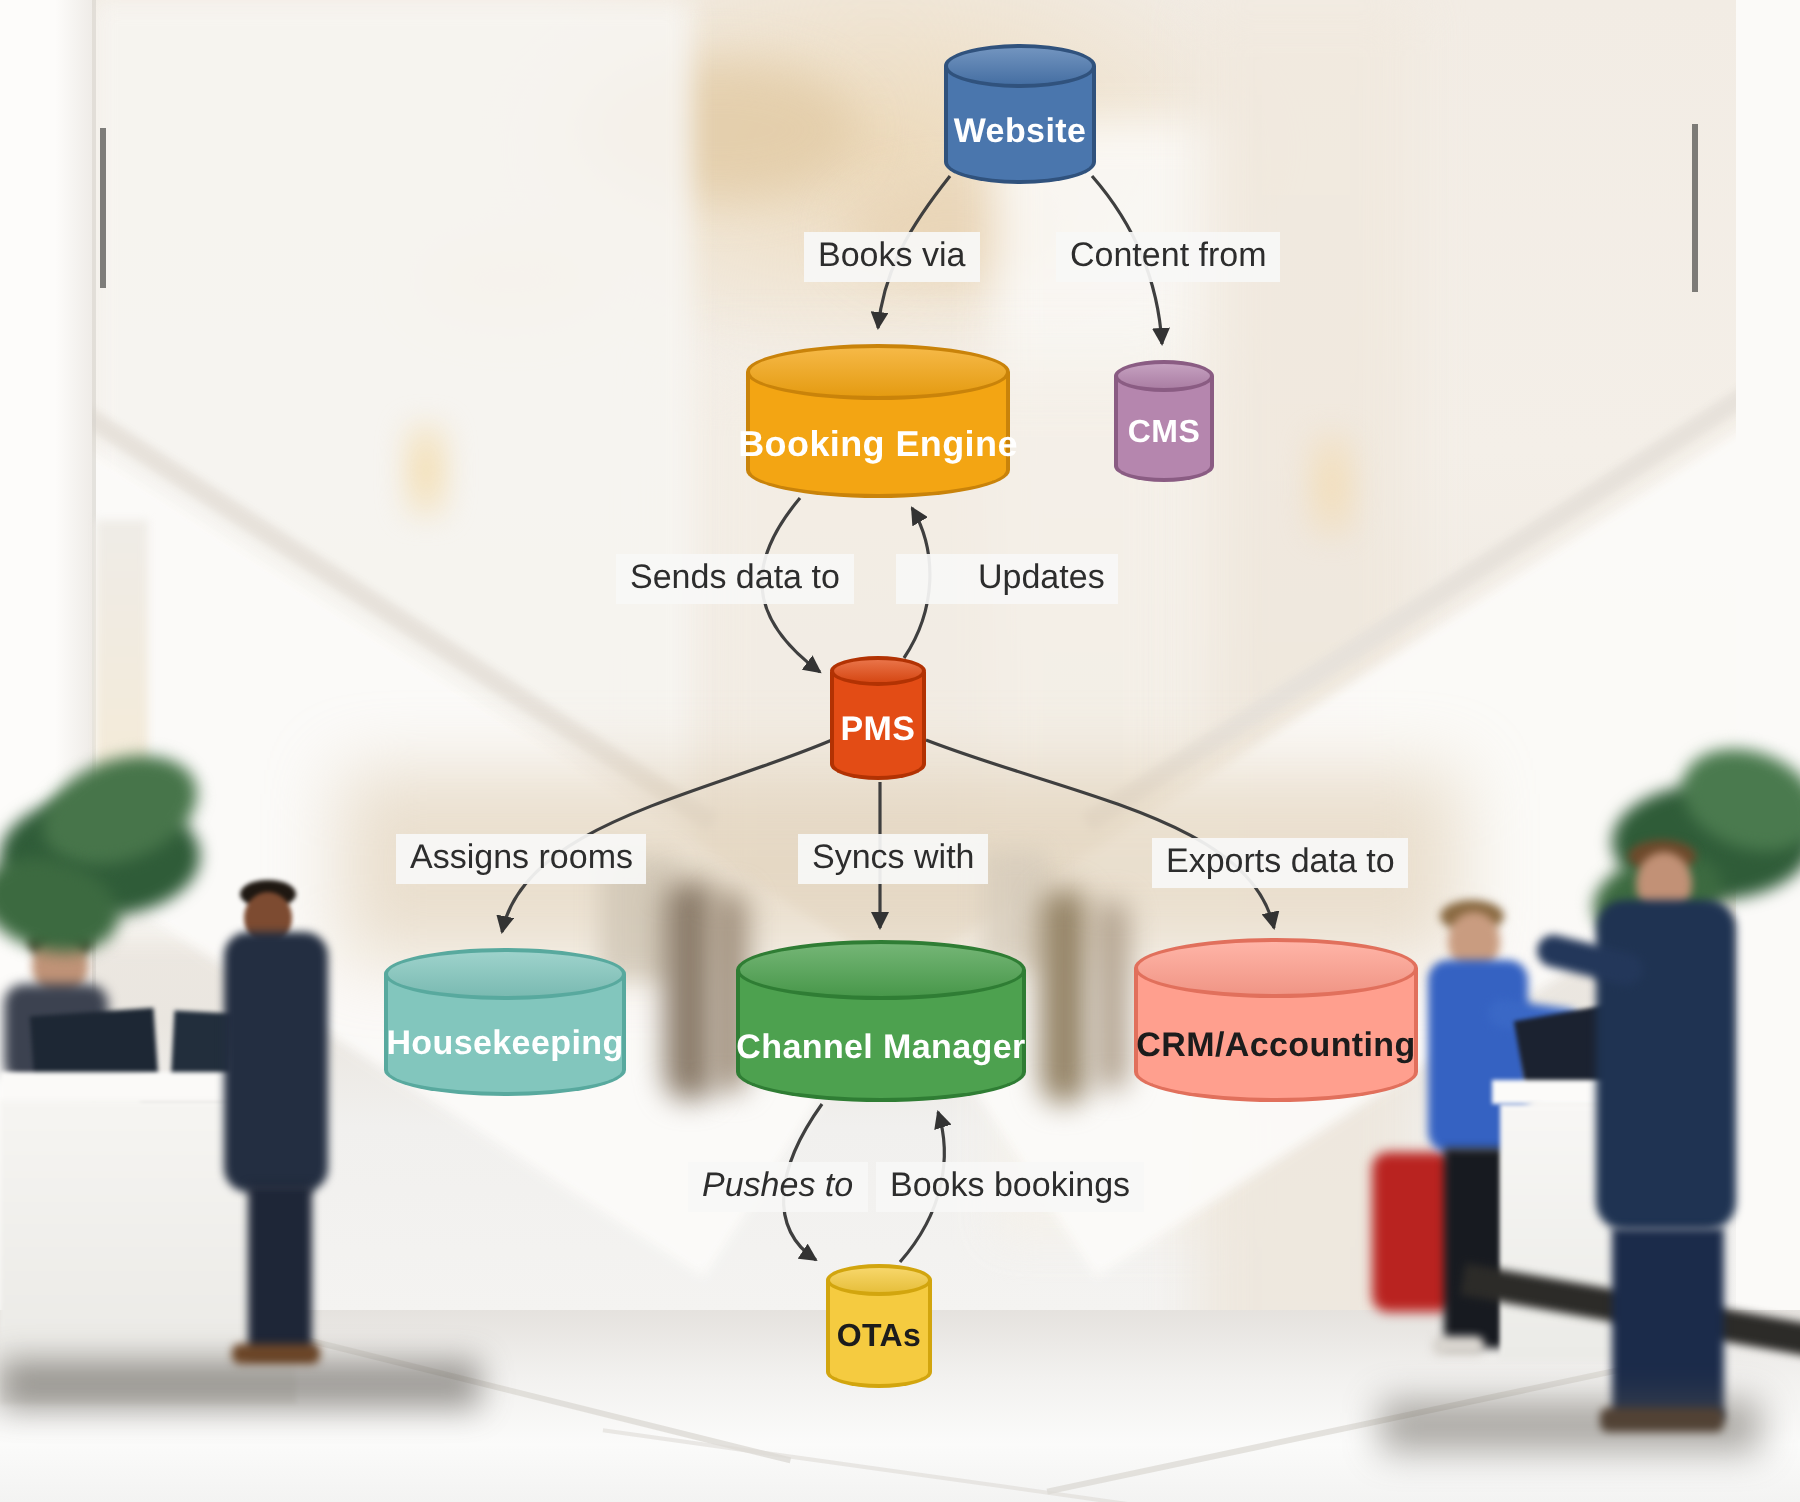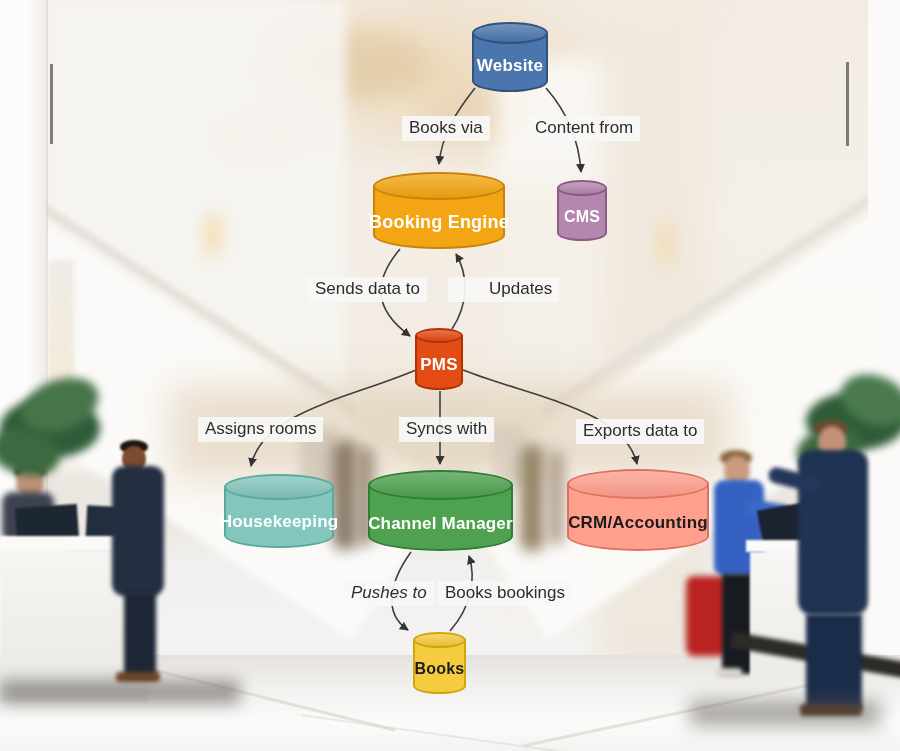--- a/index.html
+++ b/index.html
@@ -144,37 +144,37 @@
     <div class="cyl-top"></div>
     <div class="cyl-text">CMS</div>
   </div>
 
   <div class="node" style="left:415px;top:328px;width:48px;height:62px;--e:15px;--e2:8px;--fill:#e34c15;--stroke:#b23203;--tc:#ffffff;--fs:17px;">
     <div class="cyl-body"></div>
     <div class="cyl-top"></div>
     <div class="cyl-text">PMS</div>
   </div>
 
-  <div class="node" style="left:192px;top:474px;width:110px;height:74px;margin-left:32px;--e:26px;--e2:13px;--fill:#82c6bd;--stroke:#58a99e;--tc:#ffffff;--fs:17px;">
+  <div class="node" style="left:192px;top:474px;width:121px;height:74px;--e:26px;--e2:13px;--fill:#82c6bd;--stroke:#58a99e;--tc:#ffffff;--fs:17px;">
     <div class="cyl-body"></div>
     <div class="cyl-top"></div>
     <div class="cyl-text">Housekeeping</div>
   </div>
 
   <div class="node" style="left:368px;top:470px;width:145px;height:81px;--e:30px;--e2:15px;--fill:#4da14f;--stroke:#2f7d34;--tc:#ffffff;--fs:17px;">
     <div class="cyl-body"></div>
     <div class="cyl-top"></div>
     <div class="cyl-text">Channel Manager</div>
   </div>
 
   <div class="node" style="left:567px;top:469px;width:142px;height:82px;--e:30px;--e2:15px;--fill:#ff9f8e;--stroke:#e1705c;--tc:#1c1c1c;--fs:17px;">
     <div class="cyl-body"></div>
     <div class="cyl-top"></div>
     <div class="cyl-text">CRM/Accounting</div>
   </div>
 
   <div class="node" style="left:413px;top:632px;width:53px;height:62px;--e:16px;--e2:8px;--fill:#f5cb40;--stroke:#d2a50e;--tc:#1c1c1c;--fs:16px;">
     <div class="cyl-body"></div>
     <div class="cyl-top"></div>
-    <div class="cyl-text">Books</div>
+    <div class="cyl-text">OTAs</div>
   </div>
 
 </div>
 
 </body></html>

